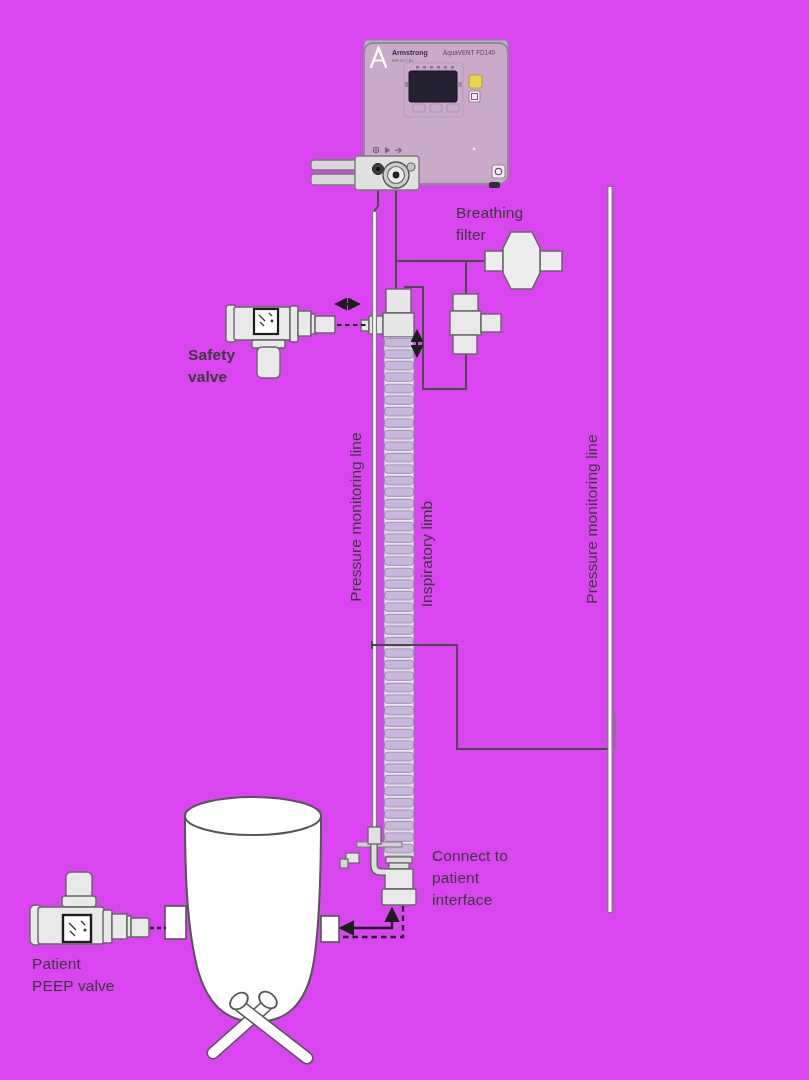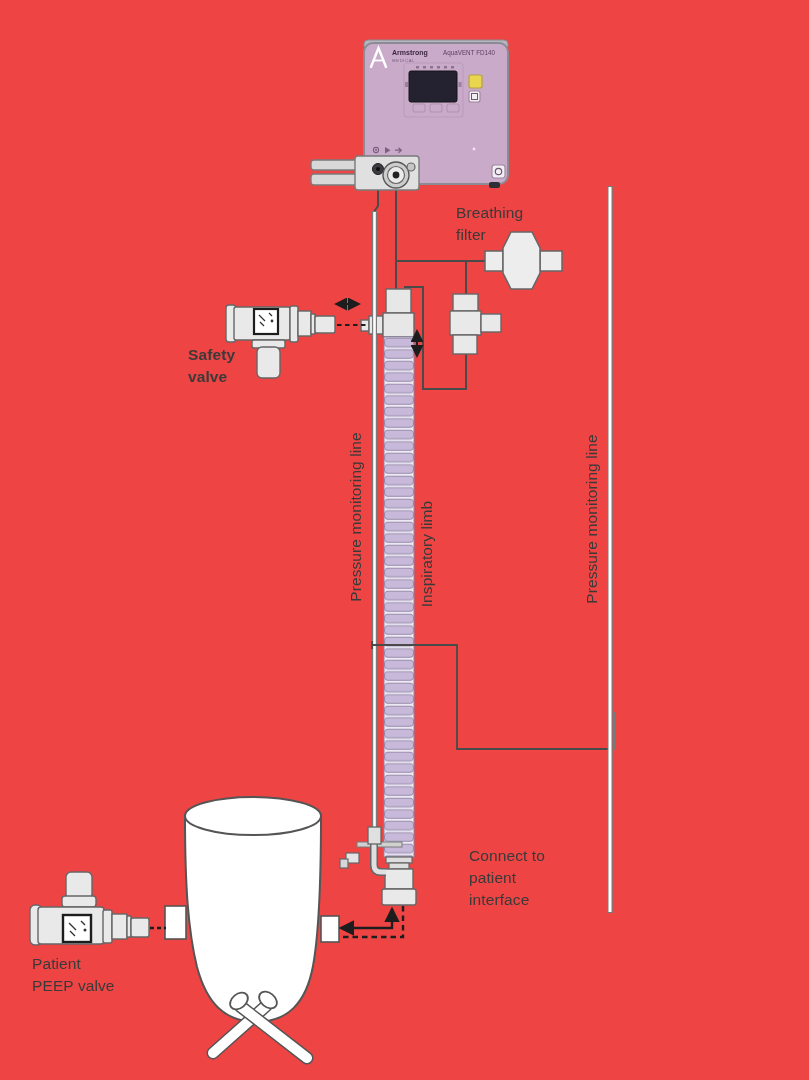--- a/index.html
+++ b/index.html
@@ -1,17 +1,17 @@
 <!DOCTYPE html>
 <html><head>
 <meta charset="utf-8">
 <style>
   html,body { margin:0; padding:0; background:#ffffff; }
   .canvas {
-    position:relative; width:809px; height:1080px; background:#ef4444;
+    position:relative; width:809px; height:1080px; background:#d946ef;
     font-family:"Liberation Sans", sans-serif; overflow:hidden;
   }
   .art { position:absolute; left:0; top:0; }
   .label {
     position:absolute; color:#3a3a3a; font-size:15.5px; line-height:1.42;
     white-space:pre-line; letter-spacing:.1px;
   }
   .rot {
     width:250px; text-align:center; white-space:nowrap;
     transform:rotate(-90deg); transform-origin:center center;
@@ -203,19 +203,19 @@
   </g>
 </svg>
 
 <div class="label" style="left:456px; top:202px;">Breathing
 filter</div>
 <div class="label" style="left:188px; top:344px;font-weight:bold;">Safety
 valve</div>
 <div class="label rot" style="left:231px; top:506px;">Pressure monitoring line</div>
 <div class="label rot" style="left:302px; top:543px;">Inspiratory limb</div>
 <div class="label rot" style="left:467px; top:508px;">Pressure monitoring line</div>
-<div class="label" style="left:432px; top:845px;margin-left:37px;">Connect to
+<div class="label" style="left:432px; top:845px;">Connect to
 patient
 interface</div>
 <div class="label" style="left:32px; top:953px;">Patient
 PEEP valve</div>
 
 </div>
 
 </body></html>

